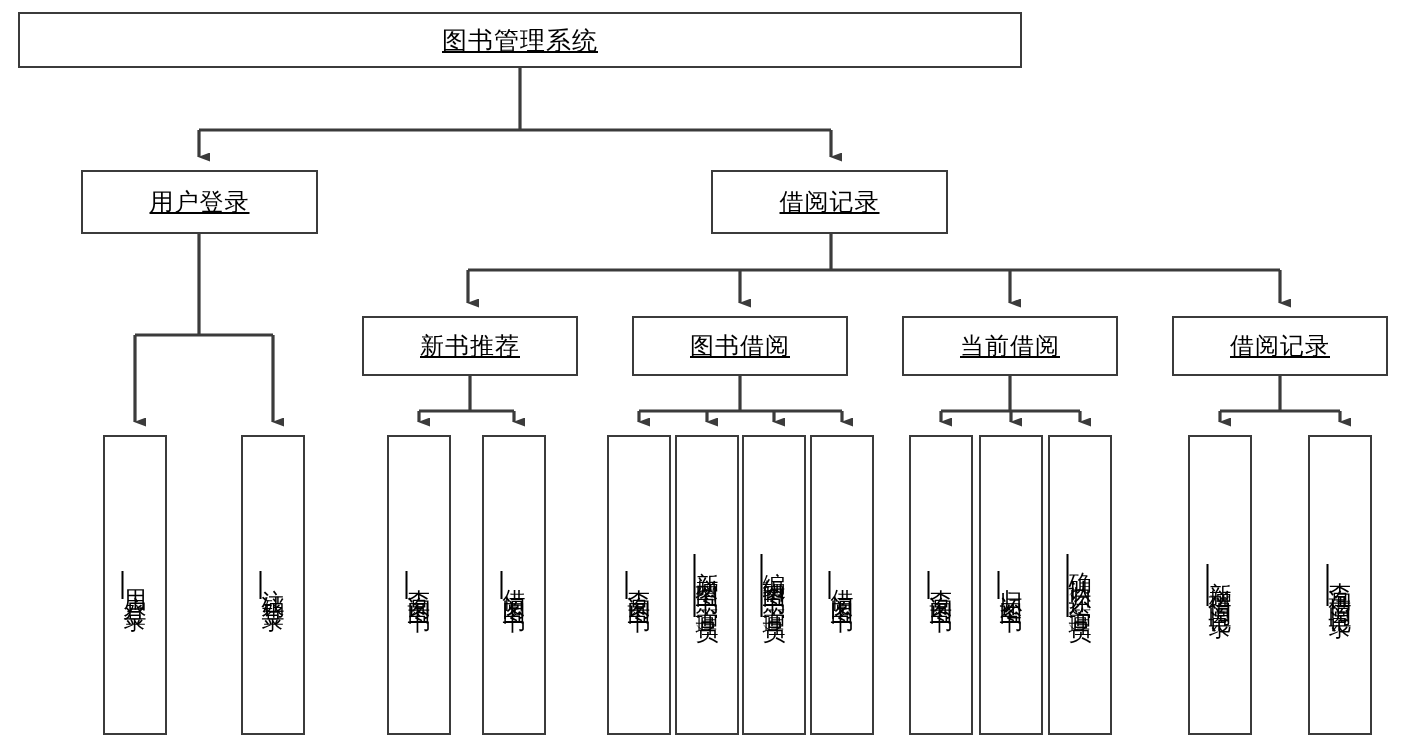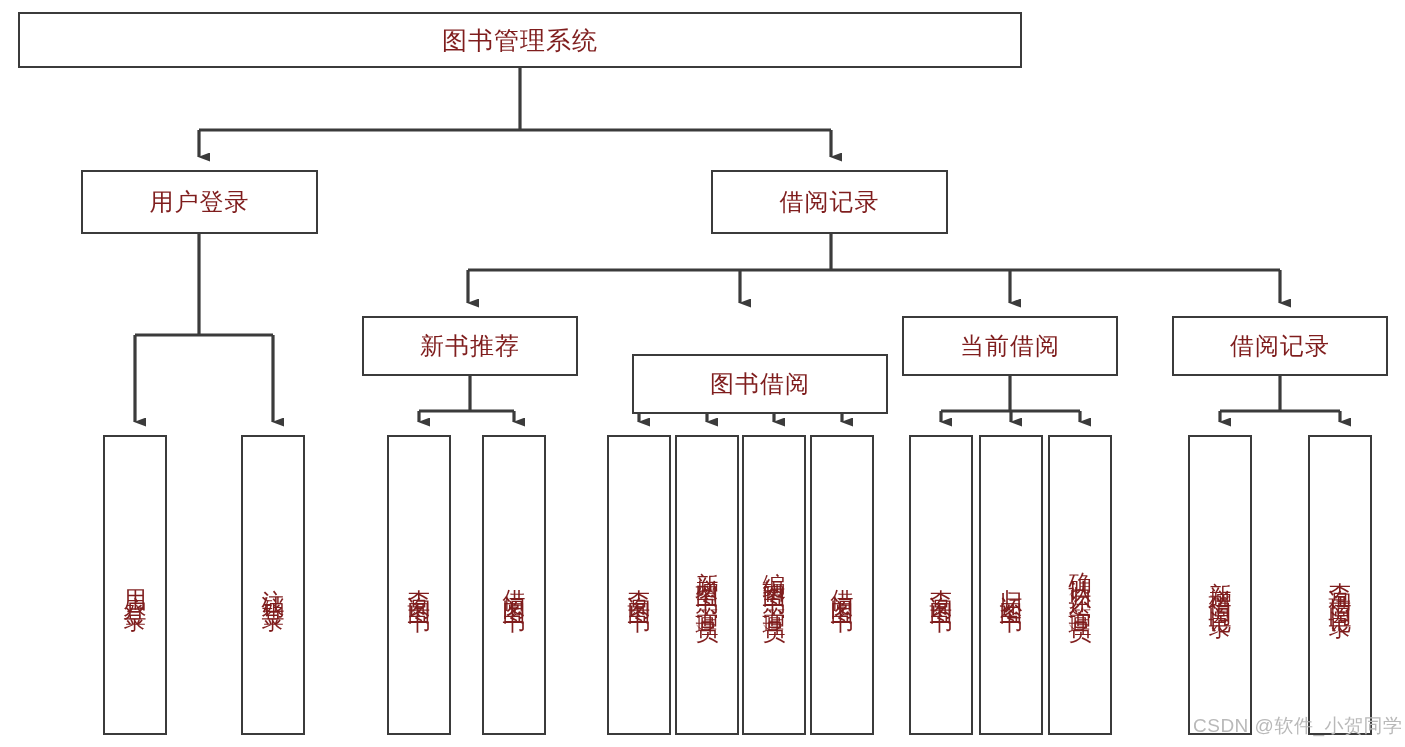--- a/index.html
+++ b/index.html
@@ -30,24 +30,25 @@
     position: absolute;
     box-sizing: border-box;
     border: 2px solid #3b3b3b;
     background: #ffffff;
     display: flex;
     align-items: center;
     justify-content: center;
     overflow: hidden;
   }
   .node-label {
-    color: #7f1d1d;
+    color: #000000;
     letter-spacing: 1px;
     white-space: nowrap;
     line-height: 1.15;
+    text-decoration: underline;
   }
   .node-root .node-label {
     font-size: 25px;
   }
   .node-mid .node-label {
     font-size: 24px;
   }
   .node-leaf {
     align-items: center;
     justify-content: center;
@@ -133,21 +134,21 @@
   <div class="node-box node-mid" style="left:81px; top:170px; width:237px; height:64px;">
     <span class="node-label">用户登录</span>
   </div>
   <div class="node-box node-mid" style="left:711px; top:170px; width:237px; height:64px;">
     <span class="node-label">借阅记录</span>
   </div>
 
   <div class="node-box node-mid" style="left:362px; top:316px; width:216px; height:60px;justify-content:center;">
     <span class="node-label">新书推荐</span>
   </div>
-  <div class="node-box node-mid" style="left:632px; top:316px; width:256px; height:60px;margin-top:38px;">
+  <div class="node-box node-mid" style="left:632px; top:316px; width:216px; height:60px;">
     <span class="node-label">图书借阅</span>
   </div>
   <div class="node-box node-mid" style="left:902px; top:316px; width:216px; height:60px;">
     <span class="node-label">当前借阅</span>
   </div>
   <div class="node-box node-mid" style="left:1172px; top:316px; width:216px; height:60px;">
     <span class="node-label">借阅记录</span>
   </div>
 
   <div class="node-box node-leaf" style="left:103px; top:435px; width:64px; height:300px;">
@@ -183,15 +184,14 @@
   <div class="node-box node-leaf" style="left:1048px; top:435px; width:64px; height:300px;">
     <span class="node-label">确认归还（管理员）</span>
   </div>
   <div class="node-box node-leaf" style="left:1188px; top:435px; width:64px; height:300px;">
     <span class="node-label">新增借阅记录</span>
   </div>
   <div class="node-box node-leaf" style="left:1308px; top:435px; width:64px; height:300px;">
     <span class="node-label">查询借阅记录</span>
   </div>
 
-  <div class="watermark" style="left:1193px; top:713px;">CSDN @软件_小贺同学</div>
 
 </div>
 
 </body></html>

